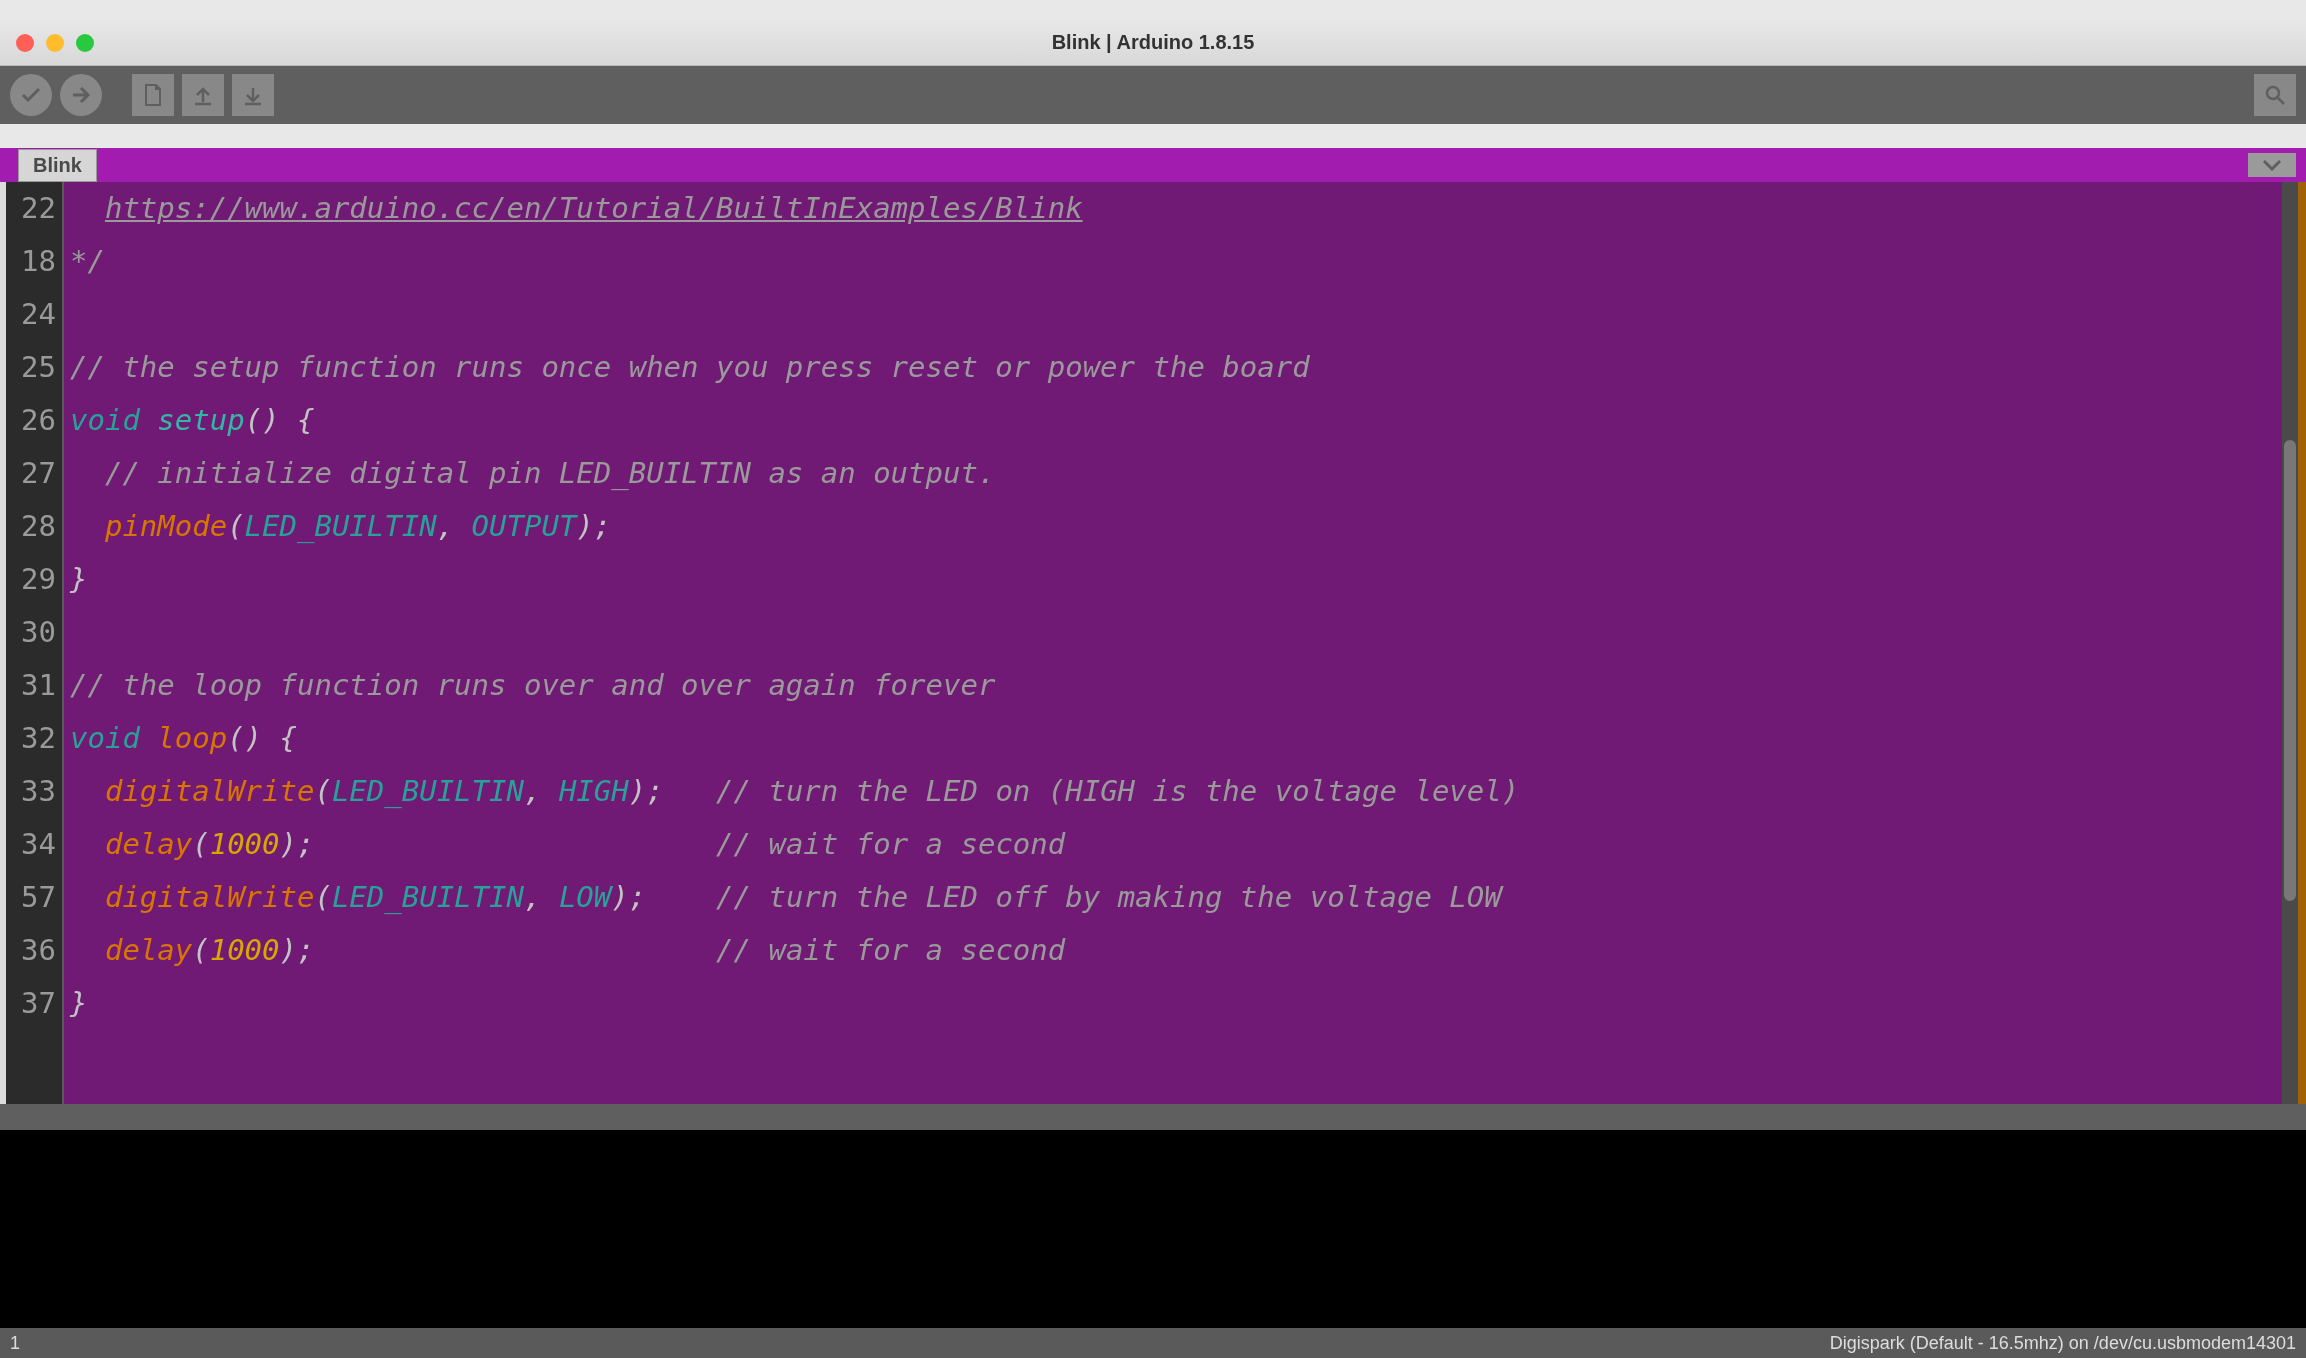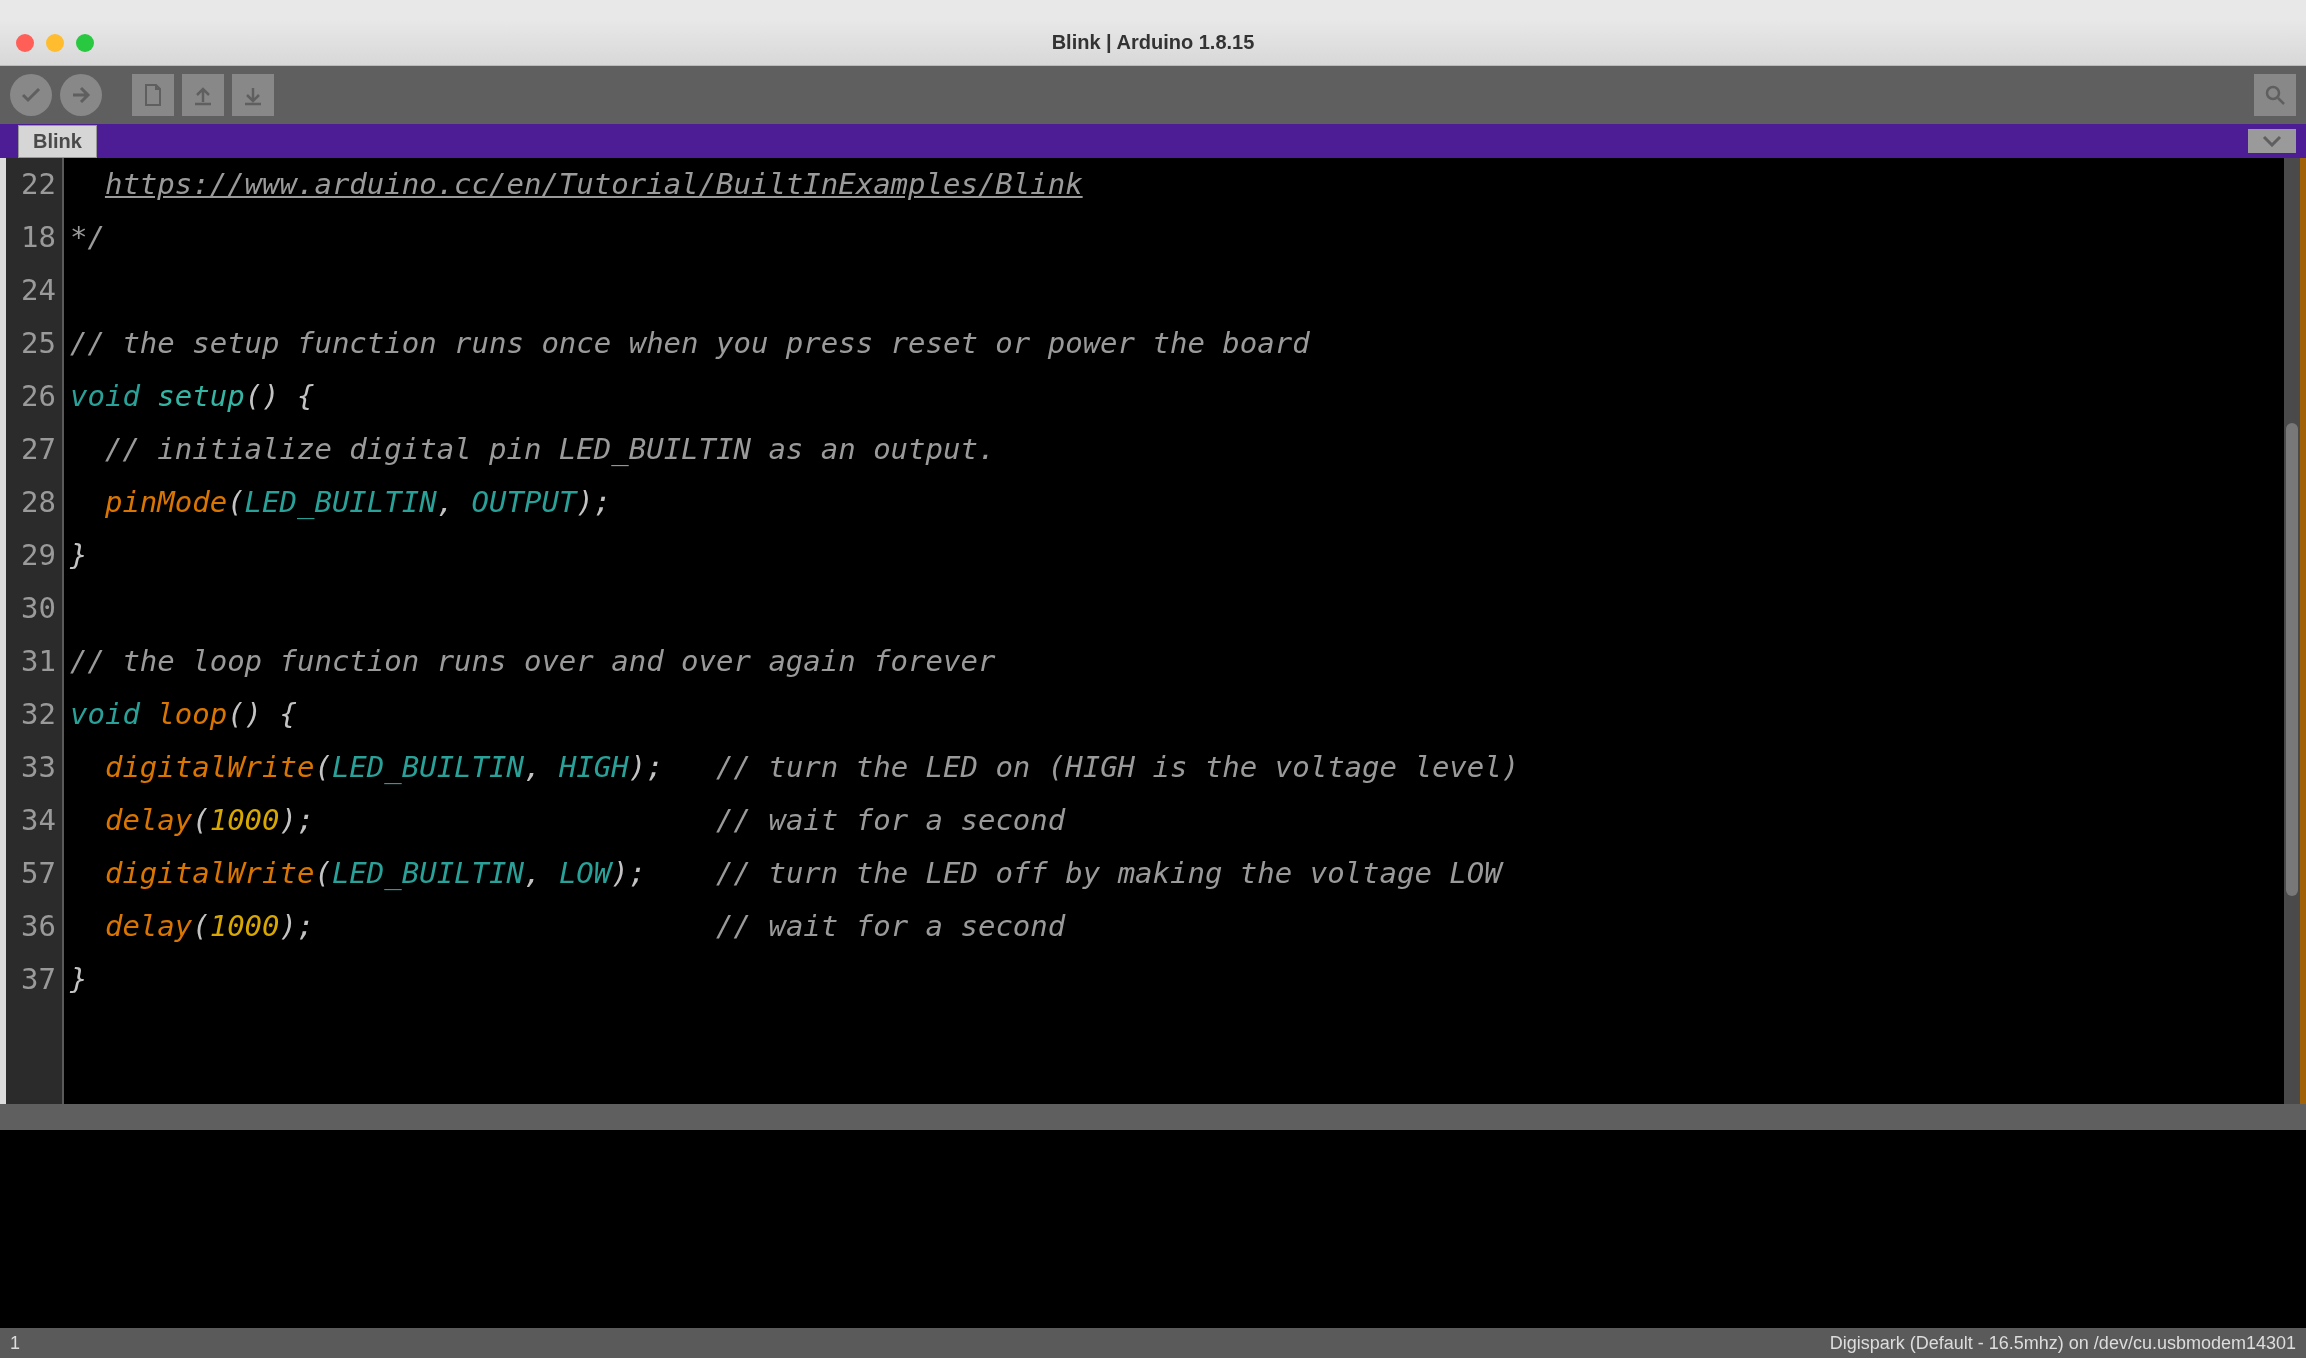--- a/index.html
+++ b/index.html
@@ -68,26 +68,27 @@
       background: #888;
       display: flex;
       align-items: center;
       justify-content: center;
       cursor: pointer;
     }
     .toolbar-spacer { flex: 1; }
     .toolbar svg { display: block; }
     .tab-bar {
       height: 34px;
-      background: #4c1d95;
+      background: #a21caf;
       display: flex;
       align-items: center;
       padding-left: 18px;
       padding-right: 10px;
       flex-shrink: 0;
+      margin-top: 24px;
     }
     .tab {
       background: #d6d6d6;
       color: #4a4a4a;
       font-size: 20px;
       font-weight: 600;
       padding: 4px 14px;
       border: 1px solid #999;
       cursor: pointer;
     }
@@ -97,25 +98,25 @@
       height: 24px;
       background: #9a9a9a;
       display: flex;
       align-items: center;
       justify-content: center;
       cursor: pointer;
     }
     .editor-wrap {
       flex: 1;
       display: flex;
-      background: #000000;
+      background: #701a75;
       overflow: hidden;
       position: relative;
       border-left: 6px solid #dcdcdc;
-      border-right: 6px solid #a16207;
+      border-right: 8px solid #a16207;
     }
     .gutter {
       background: #2b2b2b;
       width: 58px;
       font-family: "Menlo", "Consolas", monospace;
       font-size: 29px;
       line-height: 53px;
       color: #9a9a9a;
       text-align: right;
       padding-right: 6px;

